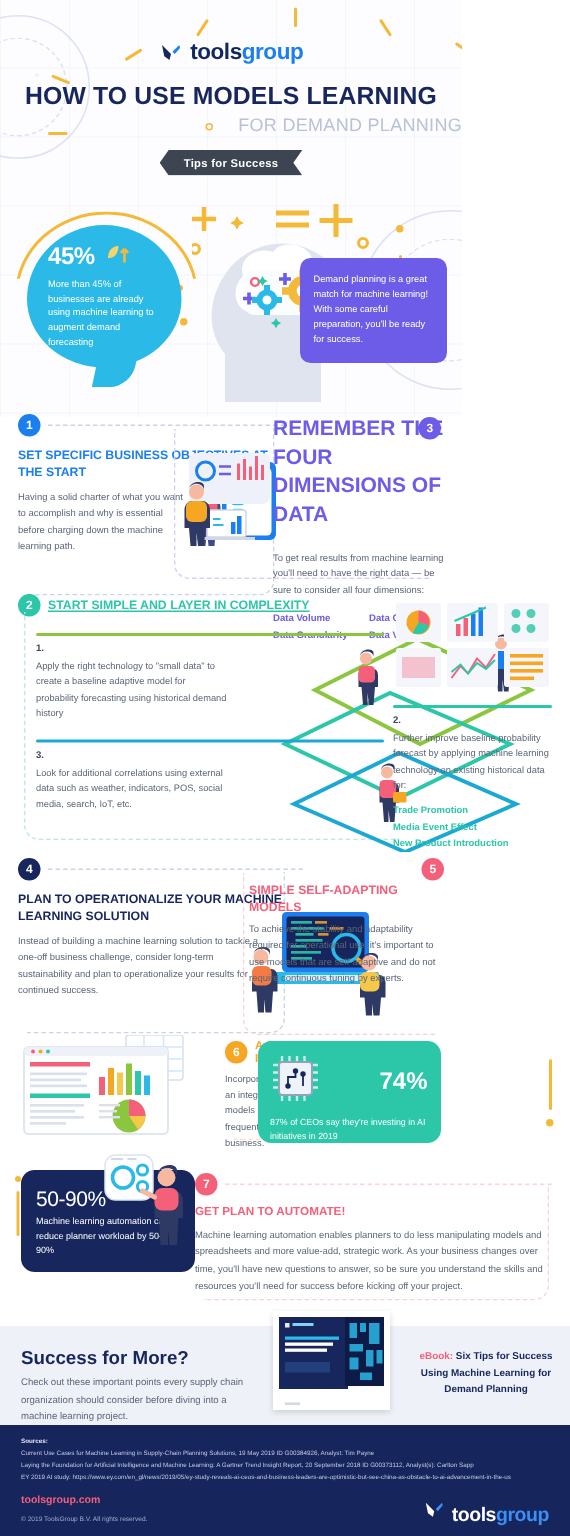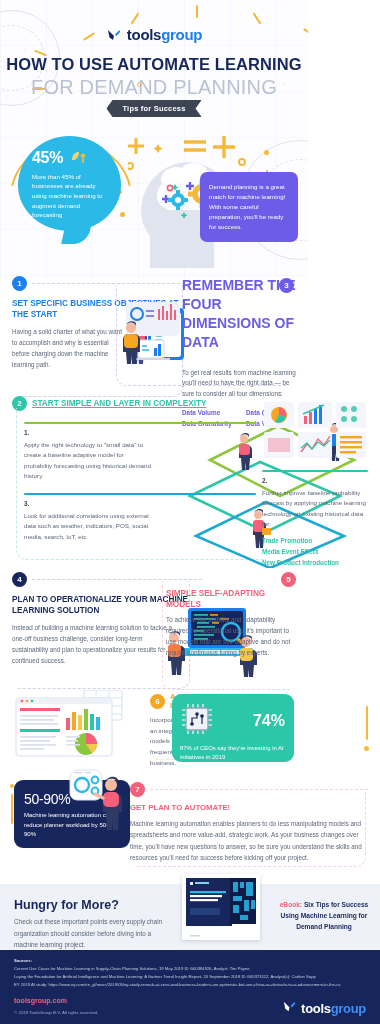--- a/index.html
+++ b/index.html
@@ -44,33 +44,33 @@
   .logo-mark svg{ display:block; }
   .logo-text{ font-size:15px; font-weight:700; letter-spacing:-.3px; }
   .logo-text .t1{ color:#12275c; }
   .logo-text .t2{ color:#1b7ff0; }
 
   .title-main{
     position:absolute; top:55px; width:100%; text-align:center;
     font-size:16.5px; font-weight:700; color:#17265c; letter-spacing:.1px;
   }
   .title-sub{
-    position:absolute; top:76px; width:100%; text-align:center;
-    font-size:20px; font-weight:400; color:#b9c2d4; letter-spacing:.2px;
+    position:absolute; top:76px; width:100%; text-align:right;
+    font-size:12px; font-weight:400; color:#b9c2d4; letter-spacing:.2px;
   }
   .ribbon{
     position:absolute; top:100px; left:50%; transform:translateX(-50%);
     background:#3e4552; color:#fff; font-size:7.5px; font-weight:600;
     padding:4px 16px; letter-spacing:.2px;
     clip-path:polygon(6px 0,100% 0,calc(100% - 6px) 50%,100% 100%,6px 100%,0 50%);
   }
 
   
   .bubble45{
-    position:absolute; left:18px; top:136px; width:103px; height:95px;
+    position:absolute; left:18px; top:150px; width:103px; height:95px;
     background:#2bb9e8; border-radius:50% 50% 50% 50%/52% 52% 48% 48%;
     padding:13px 12px 0 14px; color:#fff;
   }
   .bubble45::after{
     content:""; position:absolute; left:46px; bottom:-13px; width:26px; height:26px;
     background:#2bb9e8; border-radius:0 0 14px 0; transform:skewX(-12deg);
   }
   .bubble45 .pct{ font-size:16px; font-weight:700; letter-spacing:-.3px; }
   .bubble45 .body{ font-size:6.2px; line-height:1.55; margin-top:4px; position:relative; z-index:2;}
   .bubble-arc{
@@ -236,21 +236,21 @@
         <svg width="16" height="16" viewBox="0 0 16 16">
           <path d="M2 3 L8 9 L7 13 L3.5 10.5 Z" fill="#17265c"></path>
           <path d="M13.5 3 L9 7.5 L10.5 9 L14 5 Z" fill="#1b7ff0"></path>
         </svg>
       </span>
       <span class="logo-text">
         <span class="t1">tools</span><span class="t2">group</span>
       </span>
     </div>
 
-    <div class="title-main">HOW TO USE AUTOMATE LEARNING</div>
+    <div class="title-main">HOW TO USE MODELS LEARNING</div>
     <div class="title-sub">FOR DEMAND PLANNING</div>
     <div class="ribbon">Tips for Success</div>
 
     <div class="bubble-arc"></div>
     <div class="dot-y" style="left:118px;top:190px;width:4px;height:4px;"></div>
     <div class="dot-y" style="left:120px;top:212px;width:5px;height:5px;"></div>
     <div class="dot-y" style="left:137px;top:82px;width:5px;height:5px;background:none;border:1.5px solid #f5b93a;"></div>
     <div class="bubble45">
       <div class="pct">
         <span>45%</span>
@@ -632,21 +632,21 @@
     <div class="sec-head">
       <span class="num" style="background:#f4607a;">7</span>
       <span class="dashline" style="border-color:#fbd2da;"></span>
     </div>
     <div class="t">GET PLAN TO AUTOMATE!</div>
     <div class="b">Machine learning automation enables planners to do less manipulating models and spreadsheets and more value-add, strategic work. As your business changes over time, you'll have new questions to answer, so be sure you understand the skills and resources you'll need for success before kicking off your project.</div>
   </div>
 
   <div class="cta">
     <div class="cta-left">
-      <div class="h">Hungry for More?</div>
+      <div class="h">Success for More?</div>
       <div class="b">Check out these important points every supply chain organization should consider before diving into a machine learning project.</div>
     </div>
     <div class="ebook-img">
       <svg width="78" height="66" viewBox="0 0 78 66">
         <rect x="0" y="0" width="78" height="66" fill="#ffffff"></rect>
         <rect x="4" y="4" width="46" height="54" fill="#17265c"></rect>
         <rect x="48" y="4" width="26" height="46" fill="#0d1b46"></rect>
         <g fill="#2bb9e8" opacity=".85">
           <rect x="51" y="8" width="5" height="10"></rect>
             <rect x="58" y="8" width="4" height="6"></rect>

